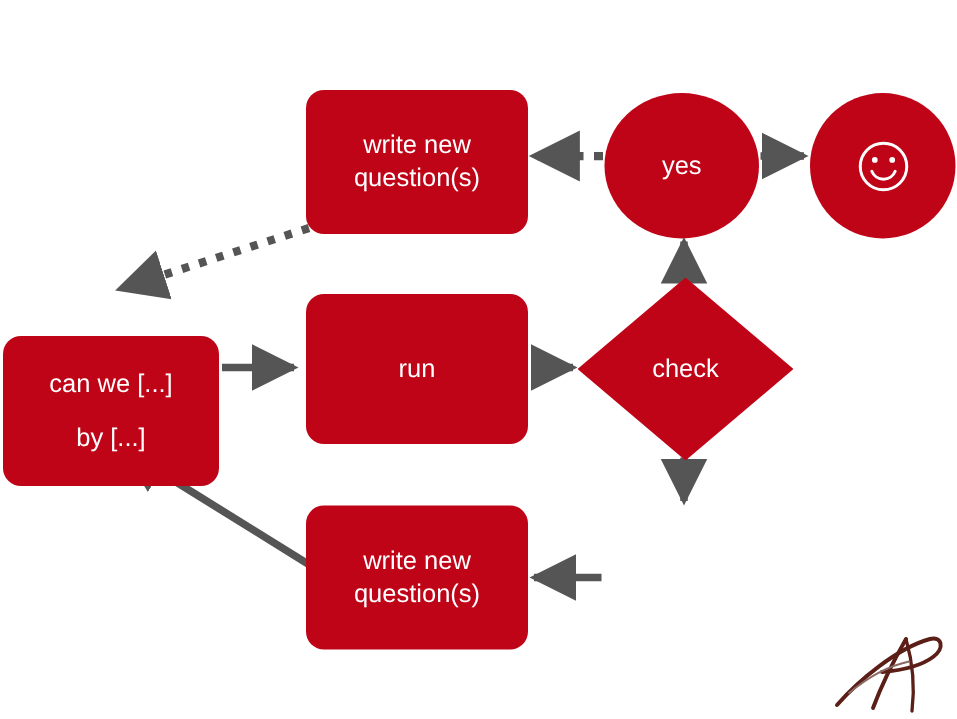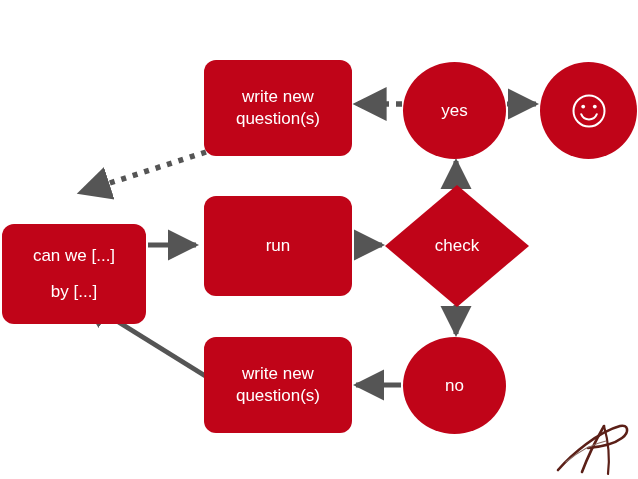--- a/index.html
+++ b/index.html
@@ -159,23 +159,20 @@
   <div class="node decision" style="left:385px; top:185px; width:144px; height:122px;">
     <span class="diamond-shape"></span>
     <span class="label">check</span>
   </div>
 
   <div class="node process" style="left:204px; top:337px; width:148px; height:96px;">
     <span>write new</span>
     <span>question(s)</span>
   </div>
 
-  <div class="node terminator" style="left:403px; top:337px; width:103px; height:97px;">
-    <span>no</span>
-  </div>
 
   <span class="sig" style="left:552px; top:414px; width:82px; height:62px;">
     <svg viewBox="0 0 82 62" width="82" height="62" aria-hidden="true">
       <path d="M6 56 C 20 40, 46 18, 68 12 C 76 10, 78 18, 70 24 C 62 30, 48 33, 36 34" fill="none" stroke="#5b1f17" stroke-width="2.6" stroke-linecap="round"></path>
       <path d="M30 58 C 36 42, 44 26, 52 12" fill="none" stroke="#5b1f17" stroke-width="2.6" stroke-linecap="round"></path>
       <path d="M52 12 C 56 26, 58 44, 56 60" fill="none" stroke="#5b1f17" stroke-width="2.2" stroke-linecap="round"></path>
       <path d="M14 48 C 26 38, 40 30, 54 27" fill="none" stroke="#8a6a63" stroke-width="1.2" stroke-linecap="round"></path>
     </svg>
   </span>
 

